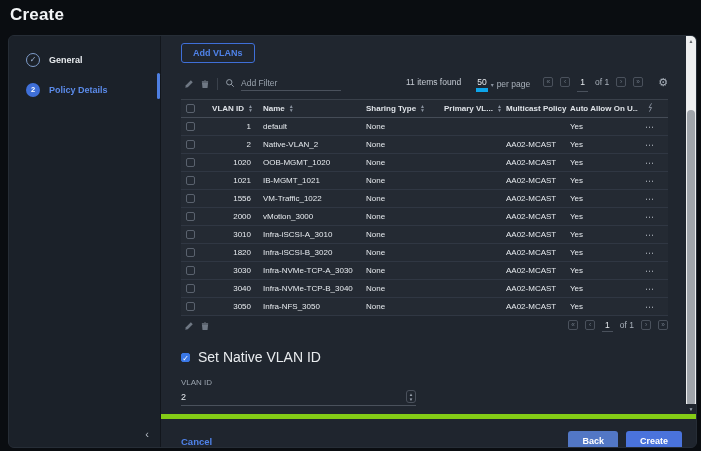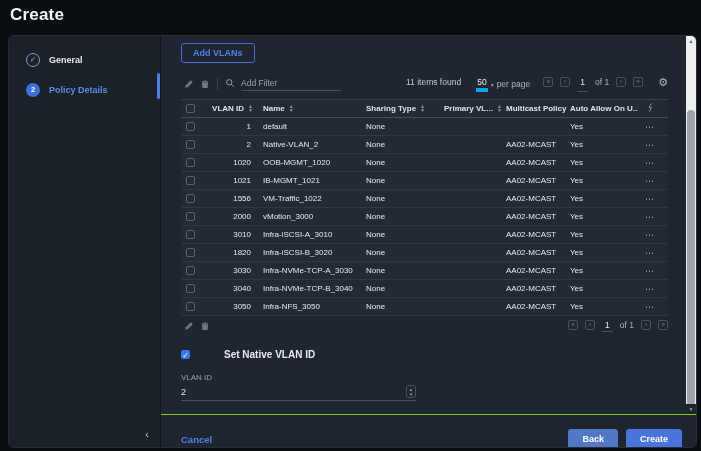--- a/index.html
+++ b/index.html
@@ -91,33 +91,33 @@
   .sort { display:inline-flex; flex-direction:column; line-height:3.5px; font-size:5px; color:#8a93a0; cursor:pointer; }
   .cb { width:9px; height:9px; border:1px solid #5a626e; border-radius:2px; display:inline-block; cursor:pointer; background:transparent; }
   .cb.checked { background:#3a78e7; border-color:#3a78e7; color:#fff; font-size:8px; line-height:9px; text-align:center; }
   .cb-cell { display:flex; justify-content:center; }
   .actions-cell { text-align:center; color:#c7cdd4; font-size:9px; letter-spacing:1px; cursor:pointer; }
   .col-opts { display:flex; justify-content:center; }
   
   .bottom-toolbar { display:flex; align-items:center; height:18px; margin-top:1px; font-size:8.5px; color:#aab2bc; }
   
   .native-row { display:flex; align-items:center; gap:8px; margin-top:14px; }
-  .native-label { font-size:10px; font-weight:bold; color:#e8ebee;margin-left:26px; }
+  .native-label { font-size:14px; font-weight:normal; color:#e8ebee; }
   .field { margin-top:13px; width:235px; }
   .field-label { font-size:8px; color:#9aa3ae; margin-bottom:3px; }
   .field-input-row { display:flex; align-items:center; border-bottom:1px solid #4a515c; padding-bottom:2px; }
   .num-input { background:transparent; border:none; outline:none; flex:1; font-family:inherit; font-size:9px; color:#e6eaee; }
   .stepper {
     width:10px; height:13px; border:1px solid #4a515c; border-radius:3px; flex:none;
     display:flex; flex-direction:column; align-items:center; justify-content:center;
     font-size:4.5px; line-height:5px; color:#9aa3ae; cursor:pointer;
   }
   
   .footer {
-    height:33px; border-top:1px solid #84cc16; background:#1f252e;
+    height:33px; border-top:5px solid #84cc16; background:#1f252e;
     display:flex; align-items:center; padding:16px 14px 0 20px; flex:none;
   }
   .cancel-link { color:#4f82e8; font-size:9.5px; font-weight:bold; cursor:pointer; }
   .footer-btns { margin-left:auto; display:flex; gap:8px; }
   .btn { border:none; border-radius:3px; color:#fff; font-family:inherit; font-size:9px; font-weight:bold; padding:5px 14px; cursor:pointer; }
   .btn-back { background:#5277c5; }
   .btn-create { background:#4a73dc; }
   
   .scrollbar {
     position:absolute; top:0; right:0; width:10px; bottom:0;

